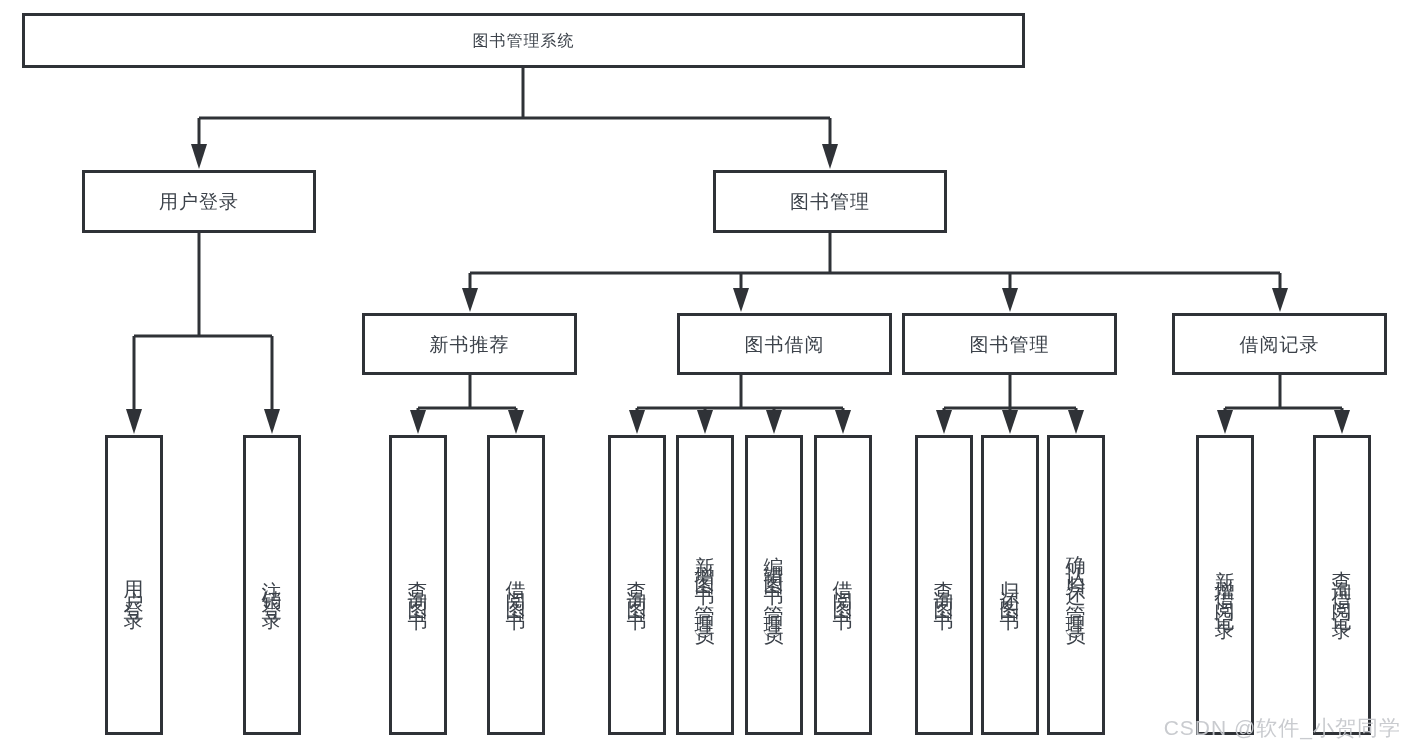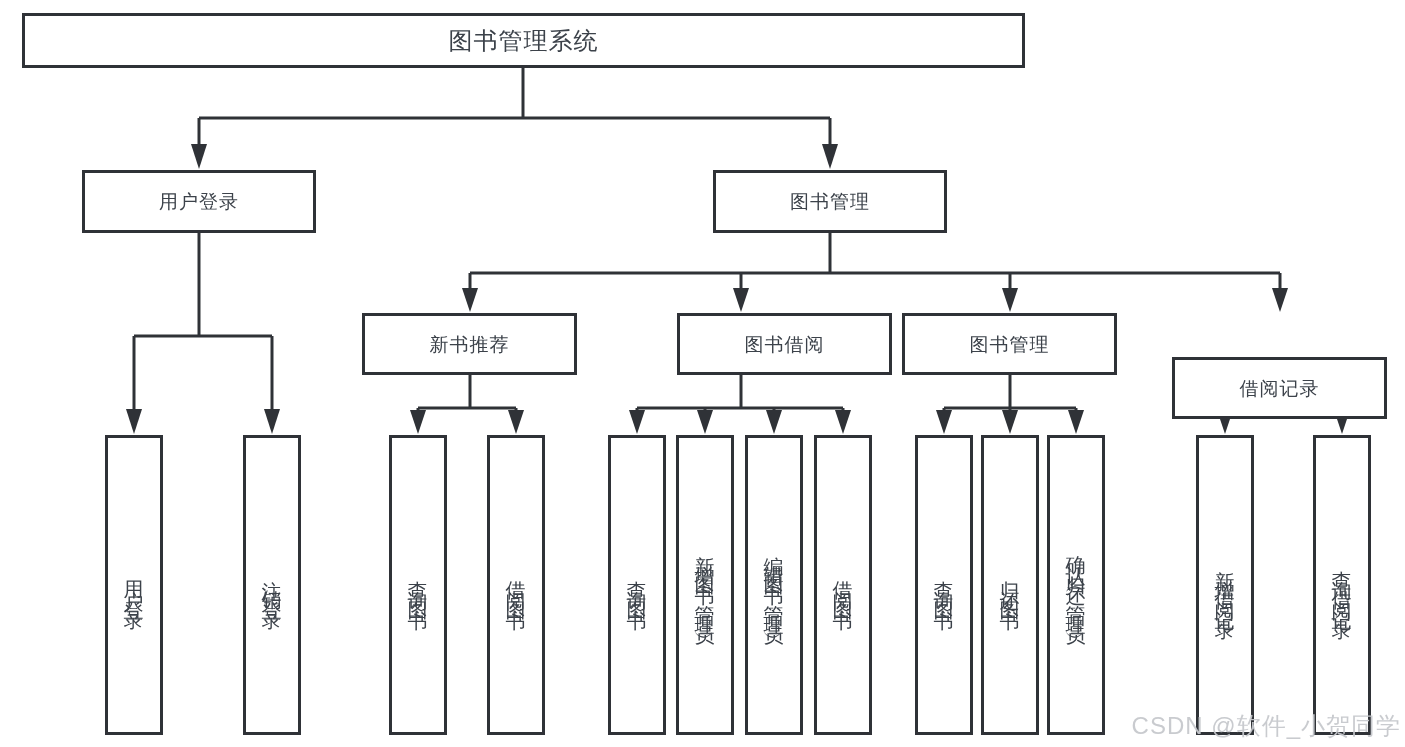--- a/index.html
+++ b/index.html
@@ -28,33 +28,33 @@
     background: #ffffff;
     display: flex;
     align-items: center;
     justify-content: center;
     color: #3c424a;
     font-size: 19px;
     letter-spacing: 1px;
     text-align: center;
     line-height: 1;
   }
-  .node.root { font-size: 24px; }
+  .node.root { font-size: 16px; }
   .node.vert span {
     writing-mode: vertical-rl;
     text-orientation: mixed;
     font-size: 20px;
     letter-spacing: 10px;
     white-space: nowrap;
   }
   .watermark {
     position: absolute;
     right: 4px;
     bottom: 5px;
-    font-size: 24px;
+    font-size: 21px;
     color: rgba(198, 200, 204, 0.95);
     letter-spacing: 1px;
     pointer-events: none;
     white-space: nowrap;
   }
 </style>
 </head>
 <body>
 
 <div class="stage">
@@ -148,21 +148,21 @@
 
   <div class="node" style="left:362px; top:313px; width:215px; height:62px;">
     <span>新书推荐</span>
   </div>
   <div class="node" style="left:633px; top:313px; width:215px; height:62px;margin-left:44px;">
     <span>图书借阅</span>
   </div>
   <div class="node" style="left:902px; top:313px; width:215px; height:62px;">
     <span>图书管理</span>
   </div>
-  <div class="node" style="left:1172px; top:313px; width:215px; height:62px;margin-top:44px;">
+  <div class="node" style="left:1172px; top:313px; width:215px; height:62px;">
     <span>借阅记录</span>
   </div>
 
   <div class="node vert" style="left:105px; top:435px; width:58px; height:300px;">
     <span>用户登录</span>
   </div>
   <div class="node vert" style="left:243px; top:435px; width:58px; height:300px;">
     <span>注销登录</span>
   </div>
 

